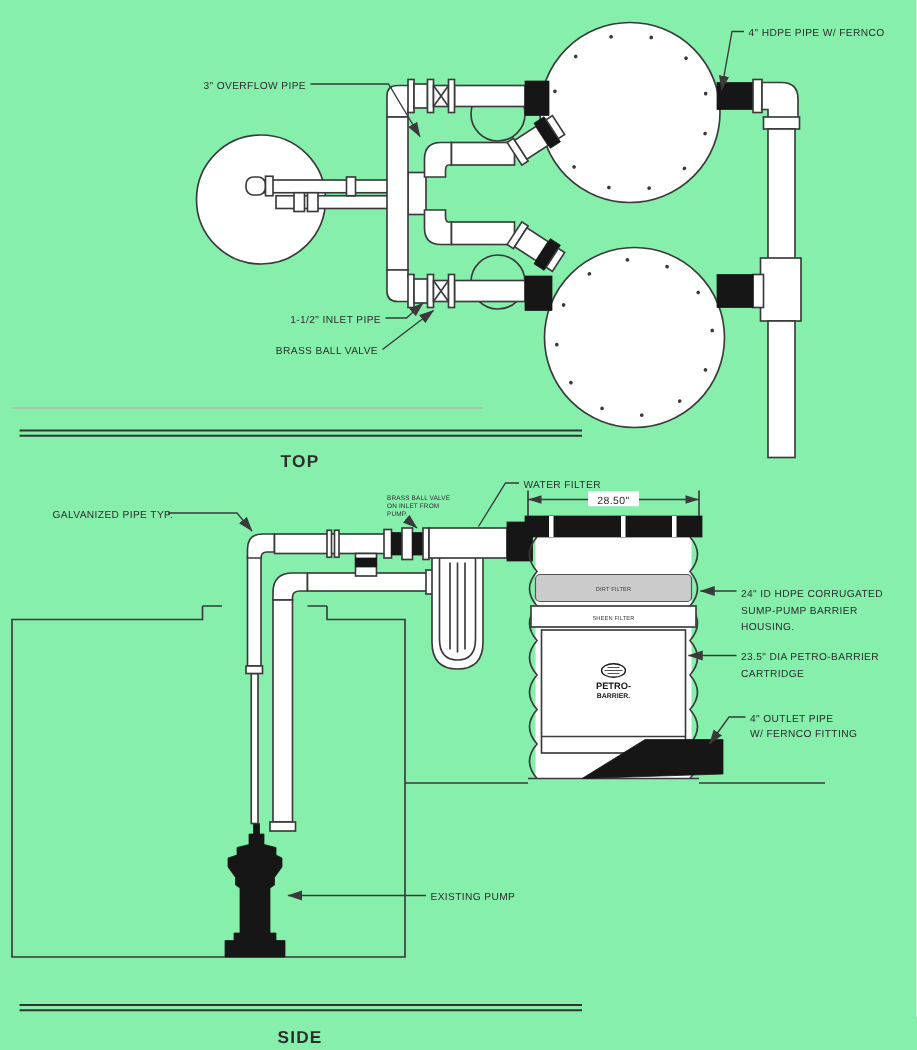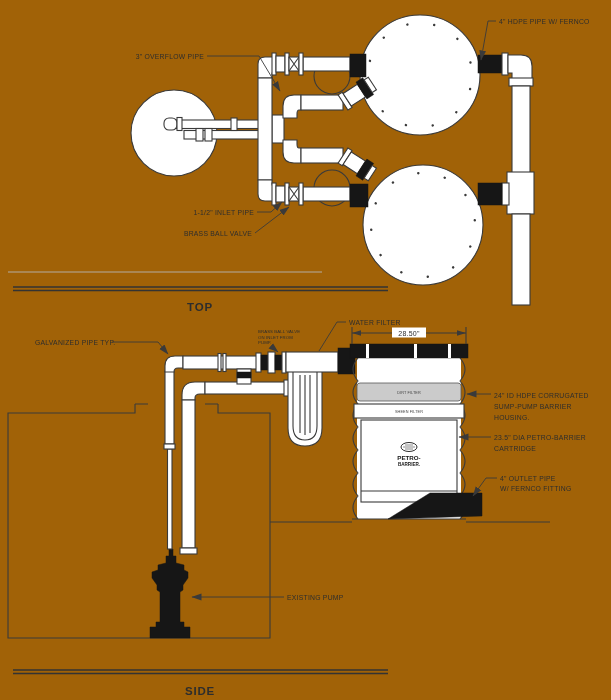--- a/index.html
+++ b/index.html
@@ -1,16 +1,16 @@
 <!DOCTYPE html>
 <html><head>
 <meta charset="utf-8">
 <style>
   html,body{margin:0;padding:0;background:#ffffff;}
-  #stage{width:611px;height:700px;background:#a16207;position:relative;overflow:hidden;}
+  #stage{width:611px;height:700px;background:#86efac;position:relative;overflow:hidden;}
   svg{display:block;}
   .ln{fill:#ffffff;stroke:#3a3a3a;stroke-width:1.1;}
   .lnn{fill:none;stroke:#3a3a3a;stroke-width:1.1;}
   .blk{fill:#161616;stroke:#161616;stroke-width:0.5;}
   .ldr{fill:none;stroke:#3a3a3a;stroke-width:0.9;}
   .dots{fill:none;stroke:#3a3a3a;stroke-width:2.4;stroke-dasharray:0.1 27.1;stroke-linecap:round;}
   text{font-family:"Liberation Sans","DejaVu Sans",sans-serif;fill:#2d2d2d;letter-spacing:0.25px;}
   .lbl{font-size:6.8px;}
   .lbl-sm{font-size:4.3px;letter-spacing:0.1px;}
   .lbl-xs{font-size:3.8px;letter-spacing:0.1px;fill:#444;}

